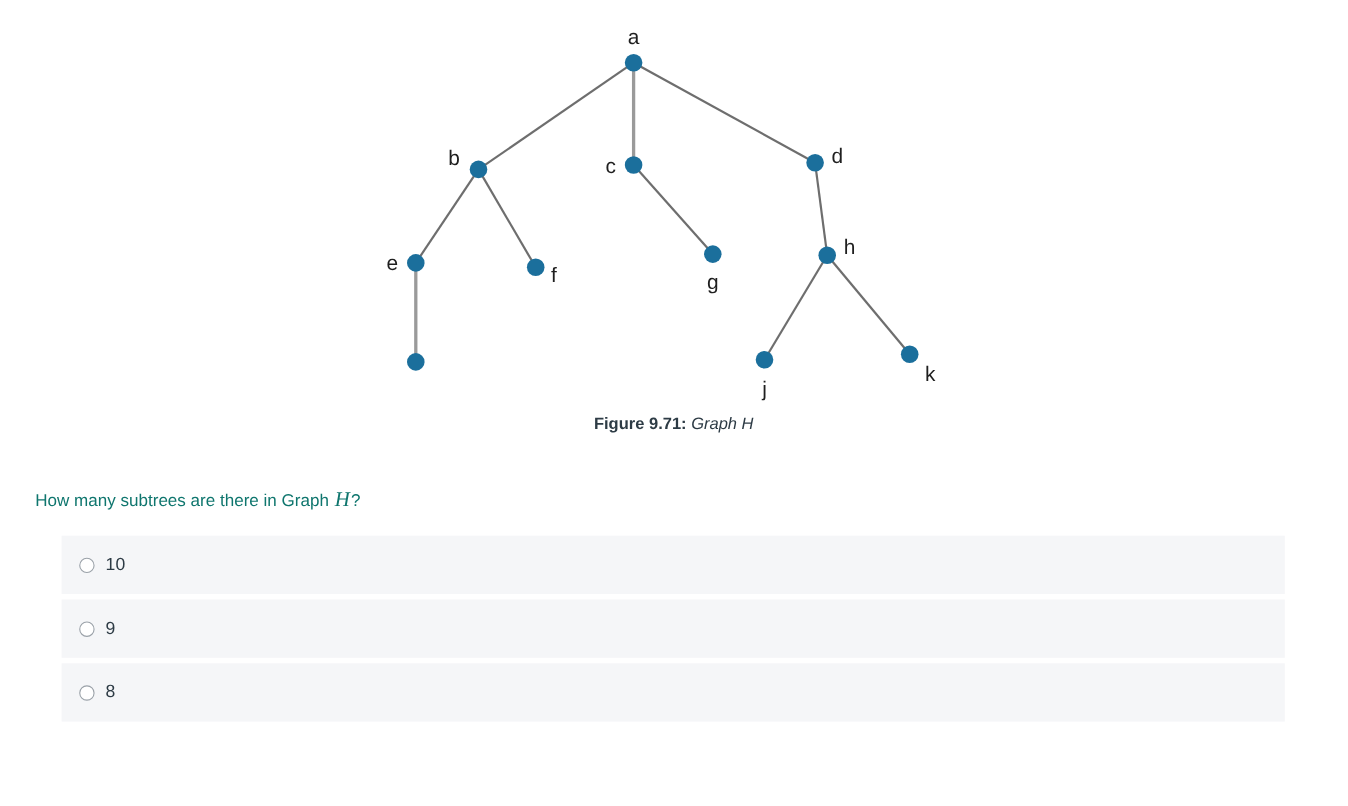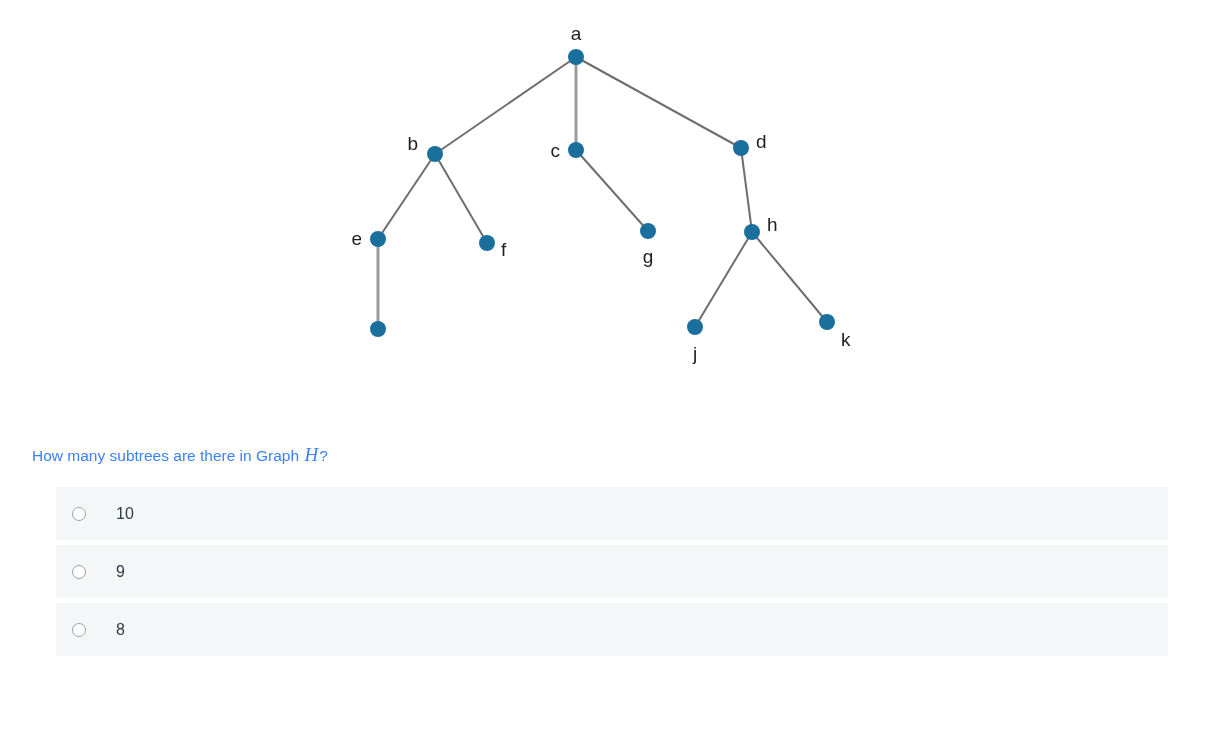--- a/index.html
+++ b/index.html
@@ -49,21 +49,21 @@
   #figure-caption .cap-title {
     font-style: italic;
   }
 
   
   #question-text {
     position: absolute;
     left: 32px;
     top: 444px;
     font-size: 15.5px;
-    color: #3b82f6;
+    color: #0f766e;
     line-height: 22px;
     white-space: pre;
   }
   #question-text .mathvar {
     font-family: "Liberation Serif", serif;
     font-style: italic;
     font-size: 19px;
     padding: 0 1px;
   }
 
@@ -76,21 +76,20 @@
   }
   .answer-row {
     height: 53px;
     background: #f5f6f8;
     margin-bottom: 5px;
     display: flex;
     align-items: center;
     padding-left: 16px;
     box-sizing: border-box;
     cursor: pointer;
-    gap: 20px;
   }
   .radio {
     width: 14px;
     height: 14px;
     border: 1px solid #9aa1a8;
     border-radius: 50%;
     background: #ffffff;
     flex: 0 0 auto;
     box-sizing: border-box;
   }
@@ -139,20 +138,24 @@
         <text x="756" y="148" text-anchor="start" class="node-label">d</text>
         <text x="362" y="245" text-anchor="end" class="node-label">e</text>
         <text x="501" y="256" text-anchor="start" class="node-label">f</text>
         <text x="648" y="263" text-anchor="middle" class="node-label">g</text>
         <text x="767" y="231" text-anchor="start" class="node-label">h</text>
         <text x="695" y="360" text-anchor="middle" class="node-label">j</text>
         <text x="841" y="346" text-anchor="start" class="node-label">k</text>
       </g>
   </svg>
 
+  <div id="figure-caption">
+    <span class="cap-label">Figure 9.71:</span>
+    <span class="cap-title">Graph H</span>
+  </div>
 </div>
 
 <div id="question-text"><span>How many subtrees are there in Graph </span><span class="mathvar">H</span><span>?</span></div>
 
 <div id="answer-list">
     <div class="answer-row">
       <span class="radio"></span>
       <span class="answer-label">10</span>
     </div>
     <div class="answer-row">

